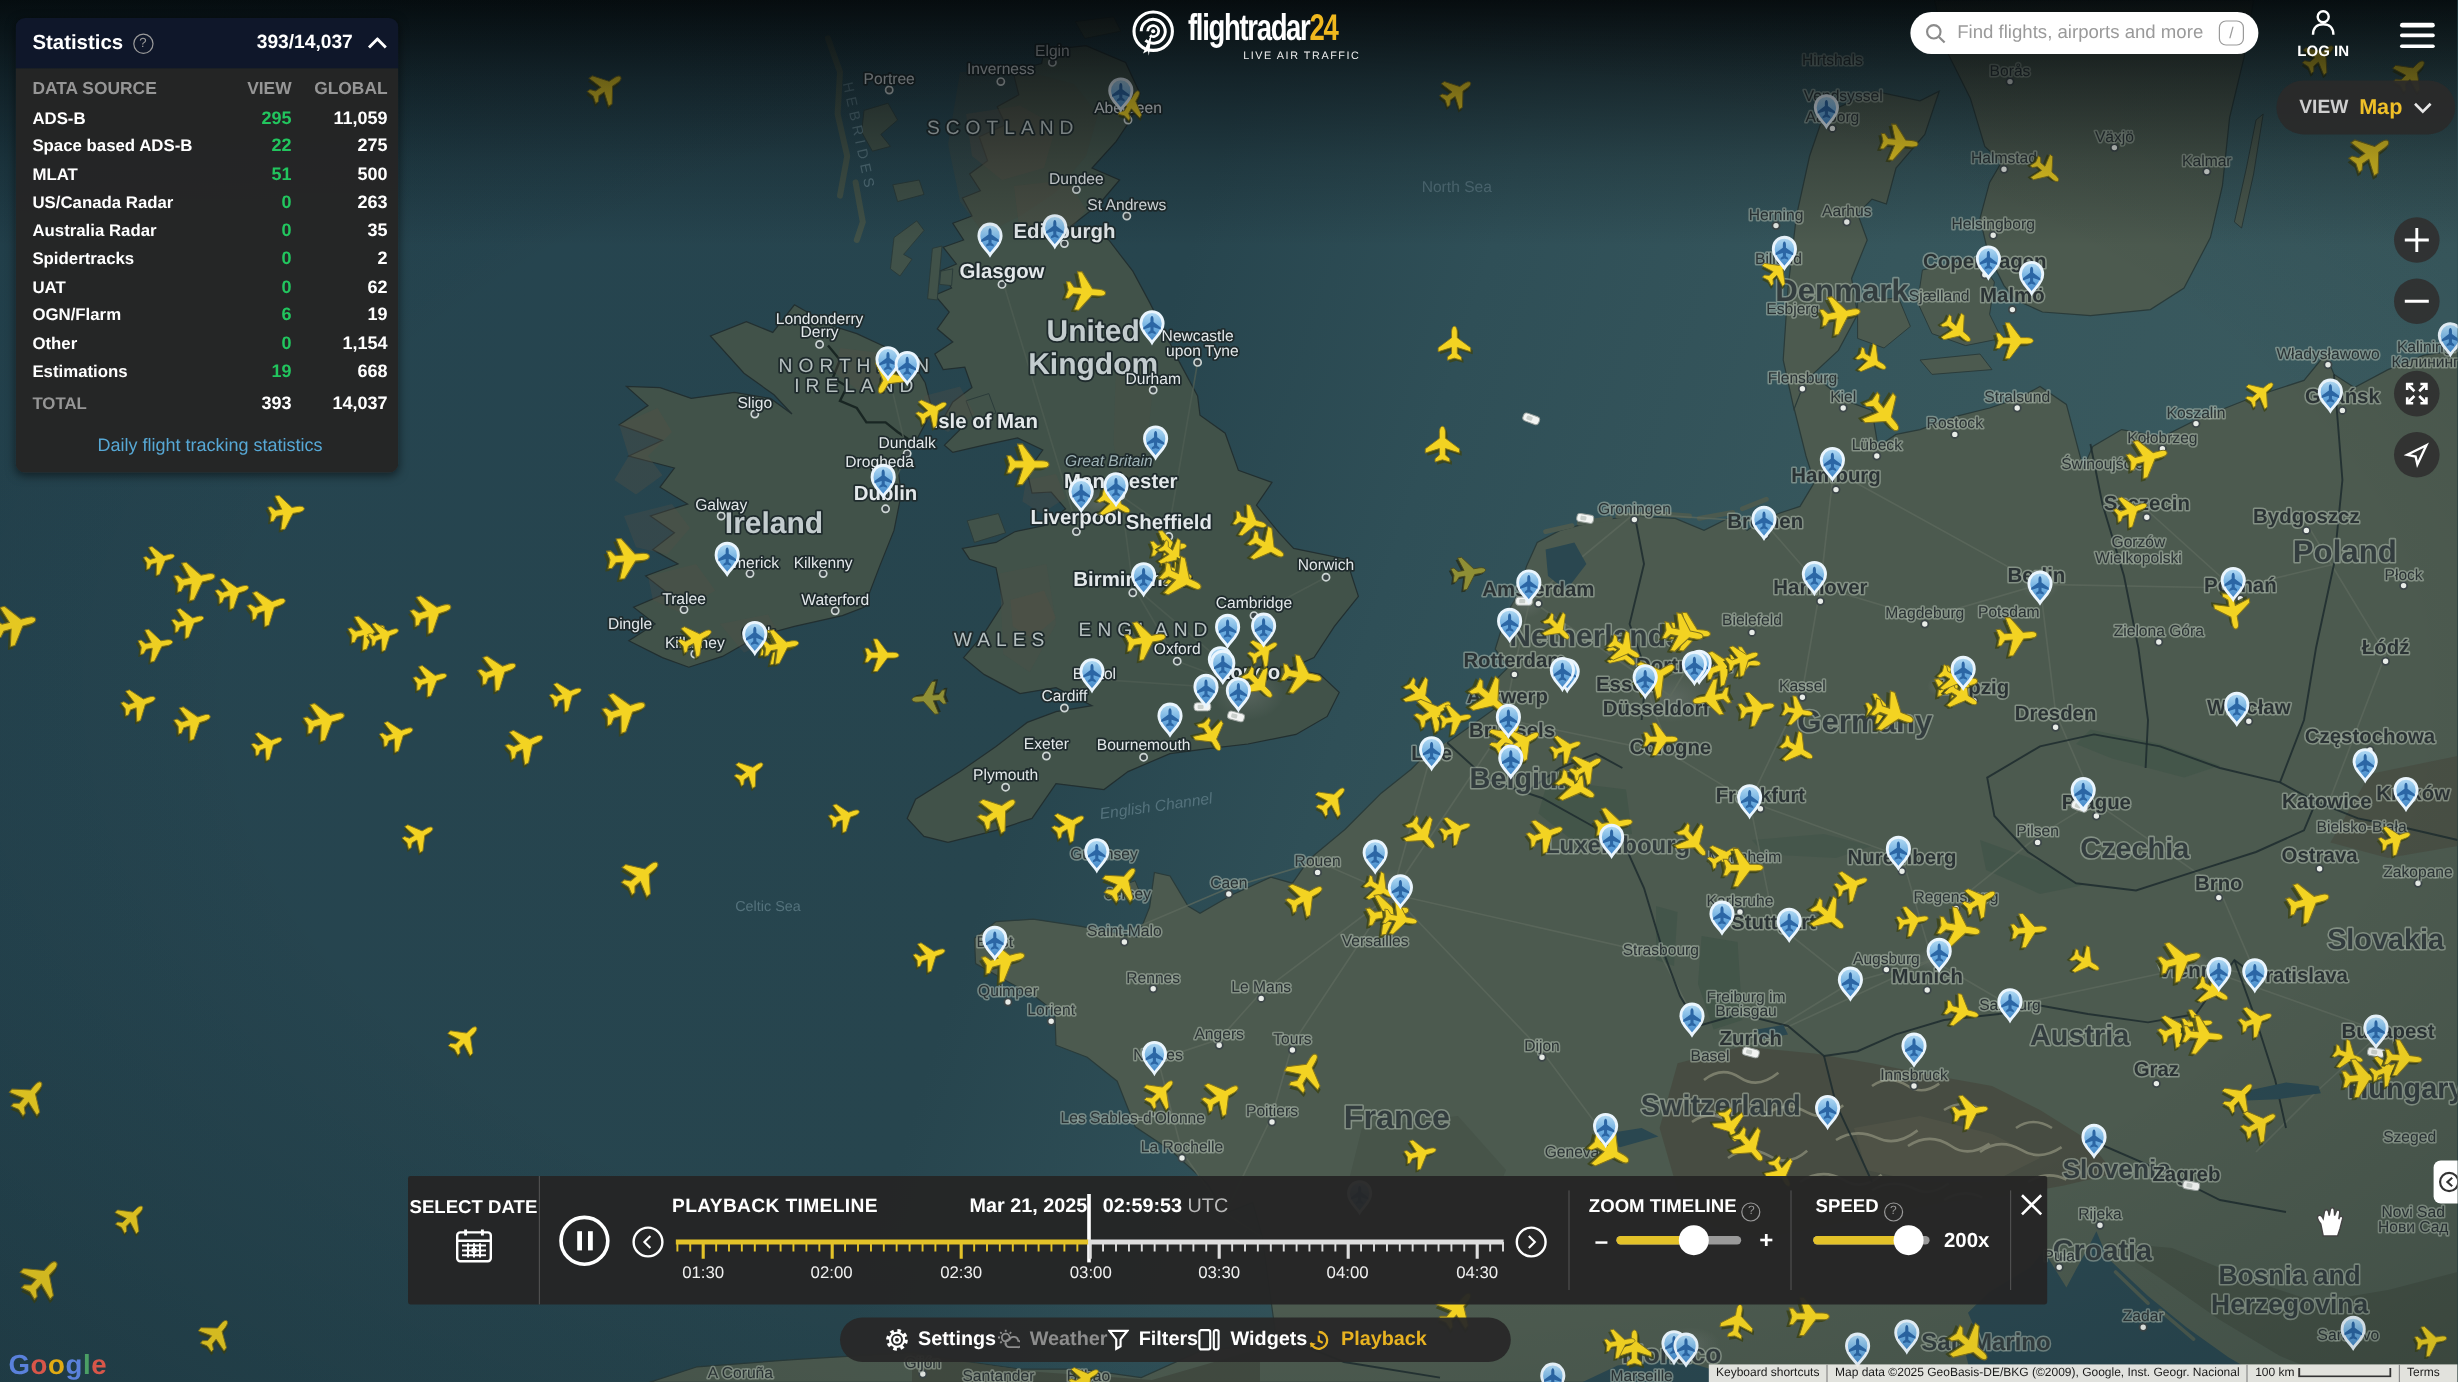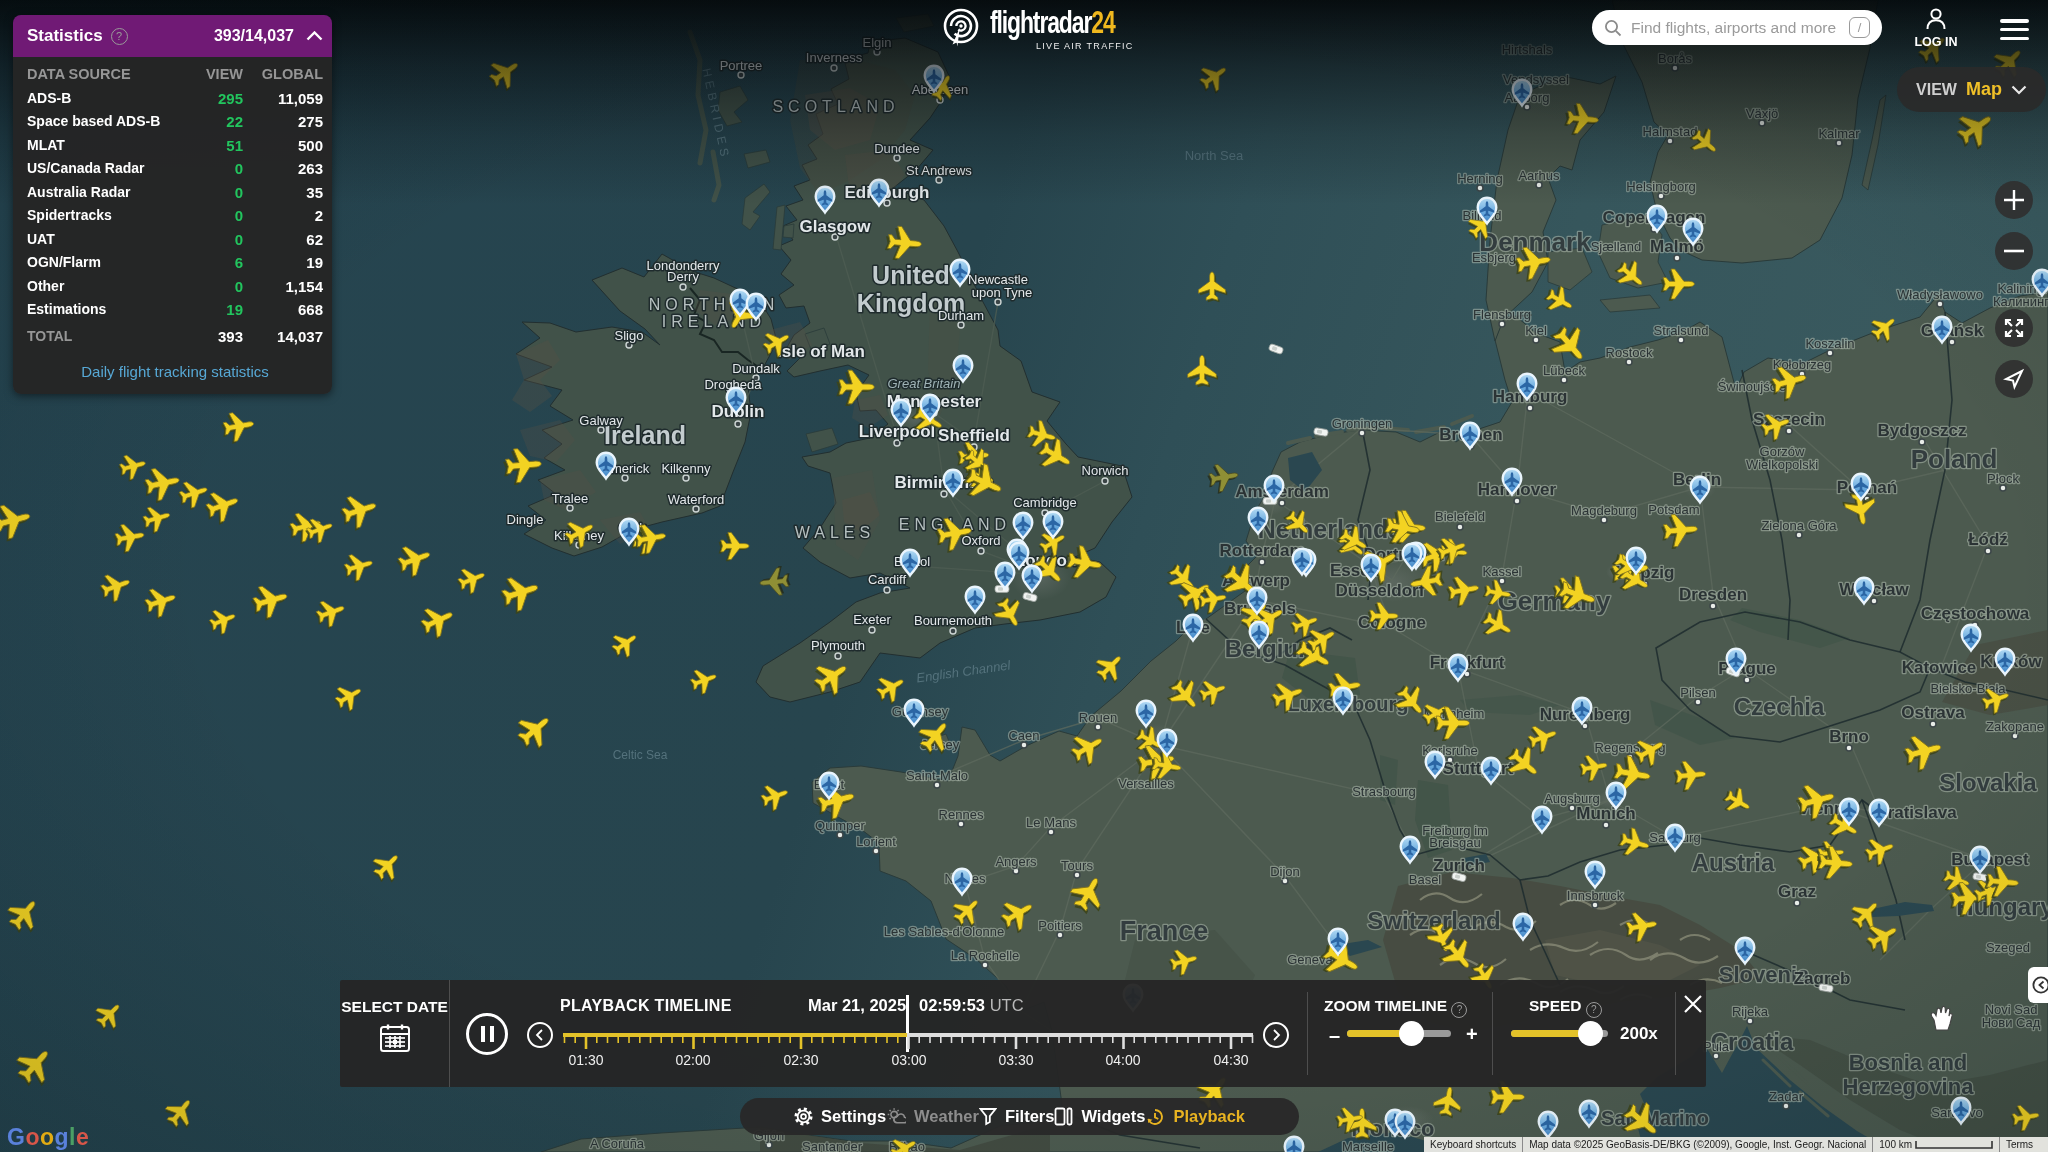--- a/index.html
+++ b/index.html
@@ -23,21 +23,21 @@
 #burger div{height:3.6px;background:#fff;border-radius:2px;margin-bottom:5.2px}
 
 #viewpill{position:absolute;left:1897px;top:67px;width:149px;height:45px;background:rgba(42,42,42,0.93);border-radius:23px;display:flex;align-items:center;justify-content:center;gap:9px}
 #vp1{color:#cfcfcf;font-size:16px;font-weight:bold}
 #vp2{color:#f0c028;font-size:18px;font-weight:bold}
 
 .rbtn{position:absolute;left:1995px;width:38px;height:38px;background:rgba(48,48,48,0.92);border-radius:50%;display:flex;align-items:center;justify-content:center}
 #collapsebtn{position:absolute;left:2028px;top:967px;width:26px;height:36px;background:#fff;border-radius:6px 0 0 6px;display:flex;align-items:center;justify-content:center}
 
 #stats{position:absolute;left:13px;top:15px;width:319px;border-radius:8px;overflow:hidden;box-shadow:0 2px 8px rgba(0,0,0,0.5)}
-#stats-h{height:42px;background:#701a75;display:flex;align-items:center;padding:0 9px 0 14px}
+#stats-h{height:42px;background:#0f172a;display:flex;align-items:center;padding:0 9px 0 14px}
 #st-title{color:#fff;font-size:17px;font-weight:bold}
 .qm{width:17px;height:17px;border:1.5px solid #9a9a9a;border-radius:50%;color:#9a9a9a;font-size:11px;display:inline-flex;align-items:center;justify-content:center;margin-left:8px}
 #st-num{color:#fff;font-size:16px;font-weight:bold;margin-left:auto}
 #stats-b{background:rgba(37,37,37,0.97);padding:9px 9px 14px 14px}
 .srow{display:flex;height:23.5px;}
 .sn{color:#fff;font-size:14px;font-weight:bold;flex:1;white-space:nowrap}
 .sv{color:#22c55e;font-size:15px;font-weight:bold;width:66px;text-align:right}
 .sg{color:#fff;font-size:15px;font-weight:bold;width:80px;text-align:right}
 .shead .sn,.shead .sv,.shead .sg{color:#969696;font-size:14.5px}
 .stot{margin-top:3px}
@@ -62,26 +62,26 @@
 #zoomtl{position:absolute;left:984px;top:0;width:168px;height:134px}
 .pb-lab{color:#fff;font-size:15.5px;font-weight:bold;margin:17px 0 0 0;white-space:nowrap}
 .qm2{display:inline-flex;width:16px;height:16px;border:1.5px solid #9a9a9a;border-radius:50%;color:#9a9a9a;font-size:10px;align-items:center;justify-content:center;vertical-align:-2px;font-weight:normal}
 .minus{position:absolute;left:5px;top:44px;color:#fff;font-size:20px;font-weight:bold}
 .plus{position:absolute;left:142px;top:43px;color:#fff;font-size:20px;font-weight:bold}
 .slider{position:absolute;left:23px;top:50px}
 .str{height:7px;background:#9a9a9a;border-radius:4px;position:relative}
 .sfill{height:7px;background:#e3c229;border-radius:4px}
 .knob{position:absolute;top:-9px;width:25px;height:25px;background:#fff;border-radius:50%;transform:translateX(-12px)}
 #speed{position:absolute;left:1169px;top:0;width:166px;height:107px}
-#speed .pb-lab{margin-left:20px}
+#speed .pb-lab{margin-left:4px}
 #speed .slider{left:2px;margin-left:0 !important}
 #spdx{position:absolute;left:111px;top:44px;color:#fff;font-size:17px;font-weight:bold}
 #closex{position:absolute;left:1342px;top:13px;width:24px;height:24px}
 
-#toolbar{position:absolute;left:740px;top:1098px;width:559px;height:37px;background:rgba(40,40,40,0.95);border-radius:19px;display:flex;align-items:center;justify-content:center;padding:0 38px}
+#toolbar{position:absolute;left:700px;top:1098px;width:559px;height:37px;background:rgba(40,40,40,0.95);border-radius:19px;display:flex;align-items:center;justify-content:flex-start;padding:0 38px}
 .titem{display:flex;align-items:center;gap:8px}
 .titem span{color:#fff;font-size:16.5px;font-weight:bold}
 
 #google{position:absolute;left:7px;top:1124px;font-size:23px;font-weight:bold;letter-spacing:0.5px;opacity:0.92}
 
 #attrib{position:absolute;left:1424px;top:1137px;width:624px;height:15px;background:rgba(235,235,230,0.95);display:flex;align-items:center;font-size:10px;color:#1a1a1a;white-space:nowrap;overflow:hidden}
 .ats{padding:0 6px}
 .atd{width:1px;height:15px;background:#8a8a8a;flex:none}
 #cursor{position:absolute;left:1928px;top:1002px}
 </style></head>

